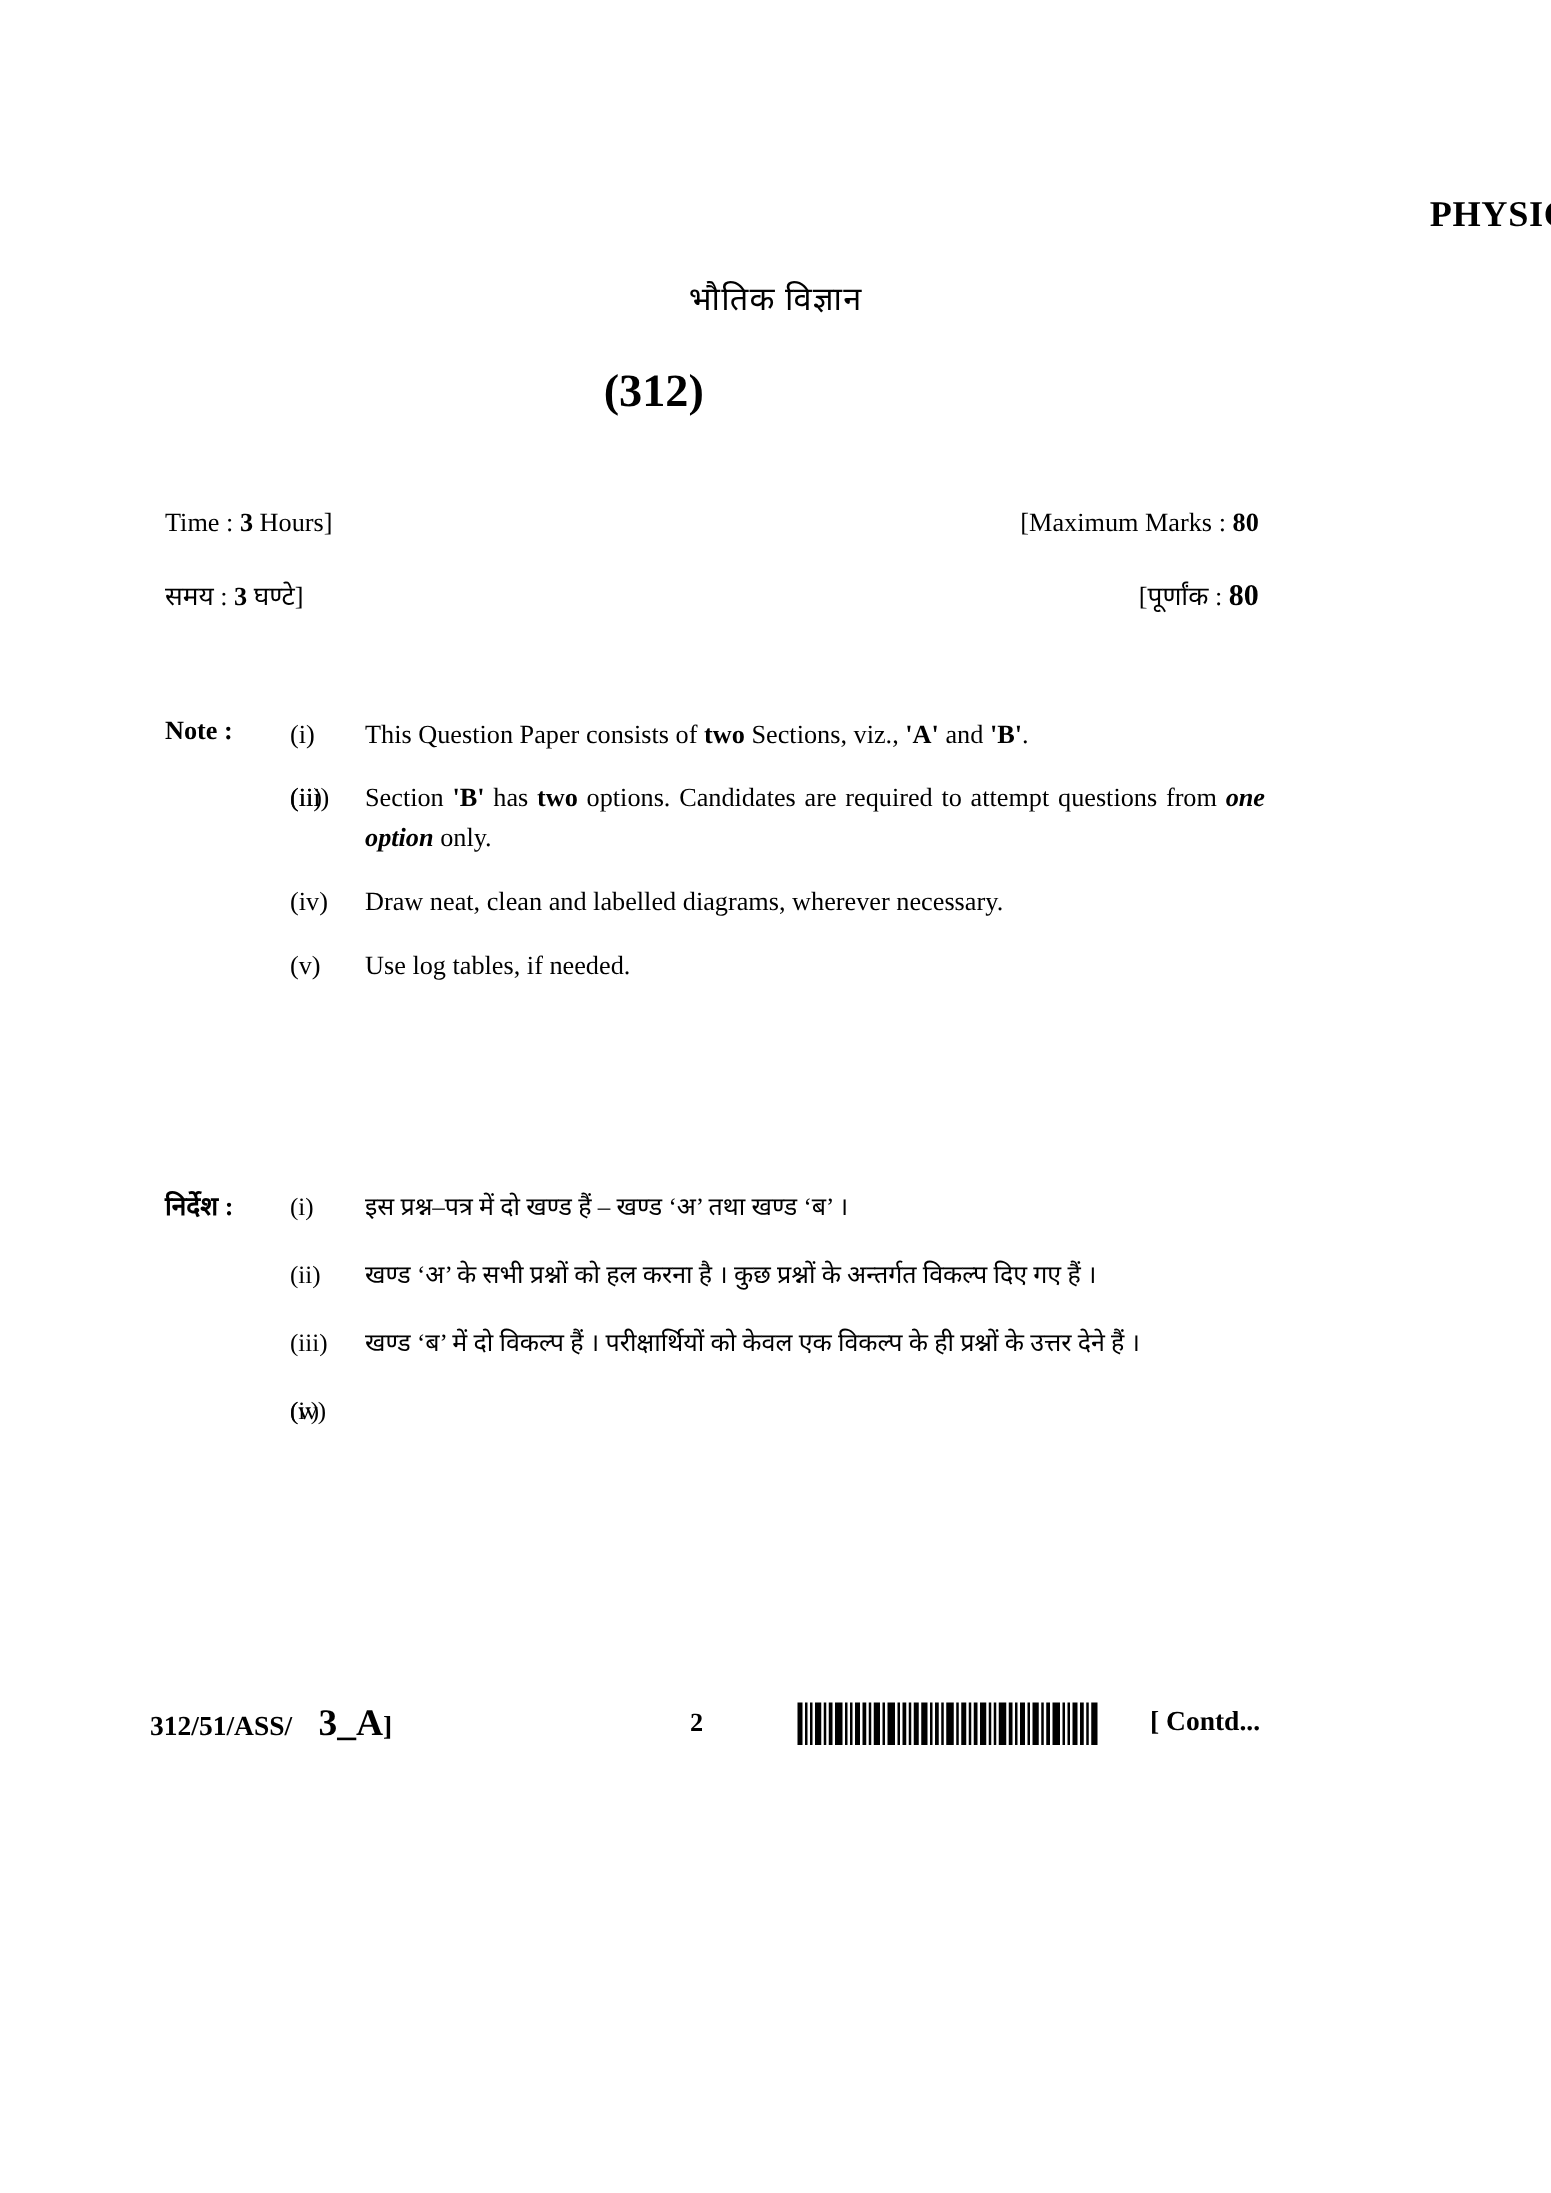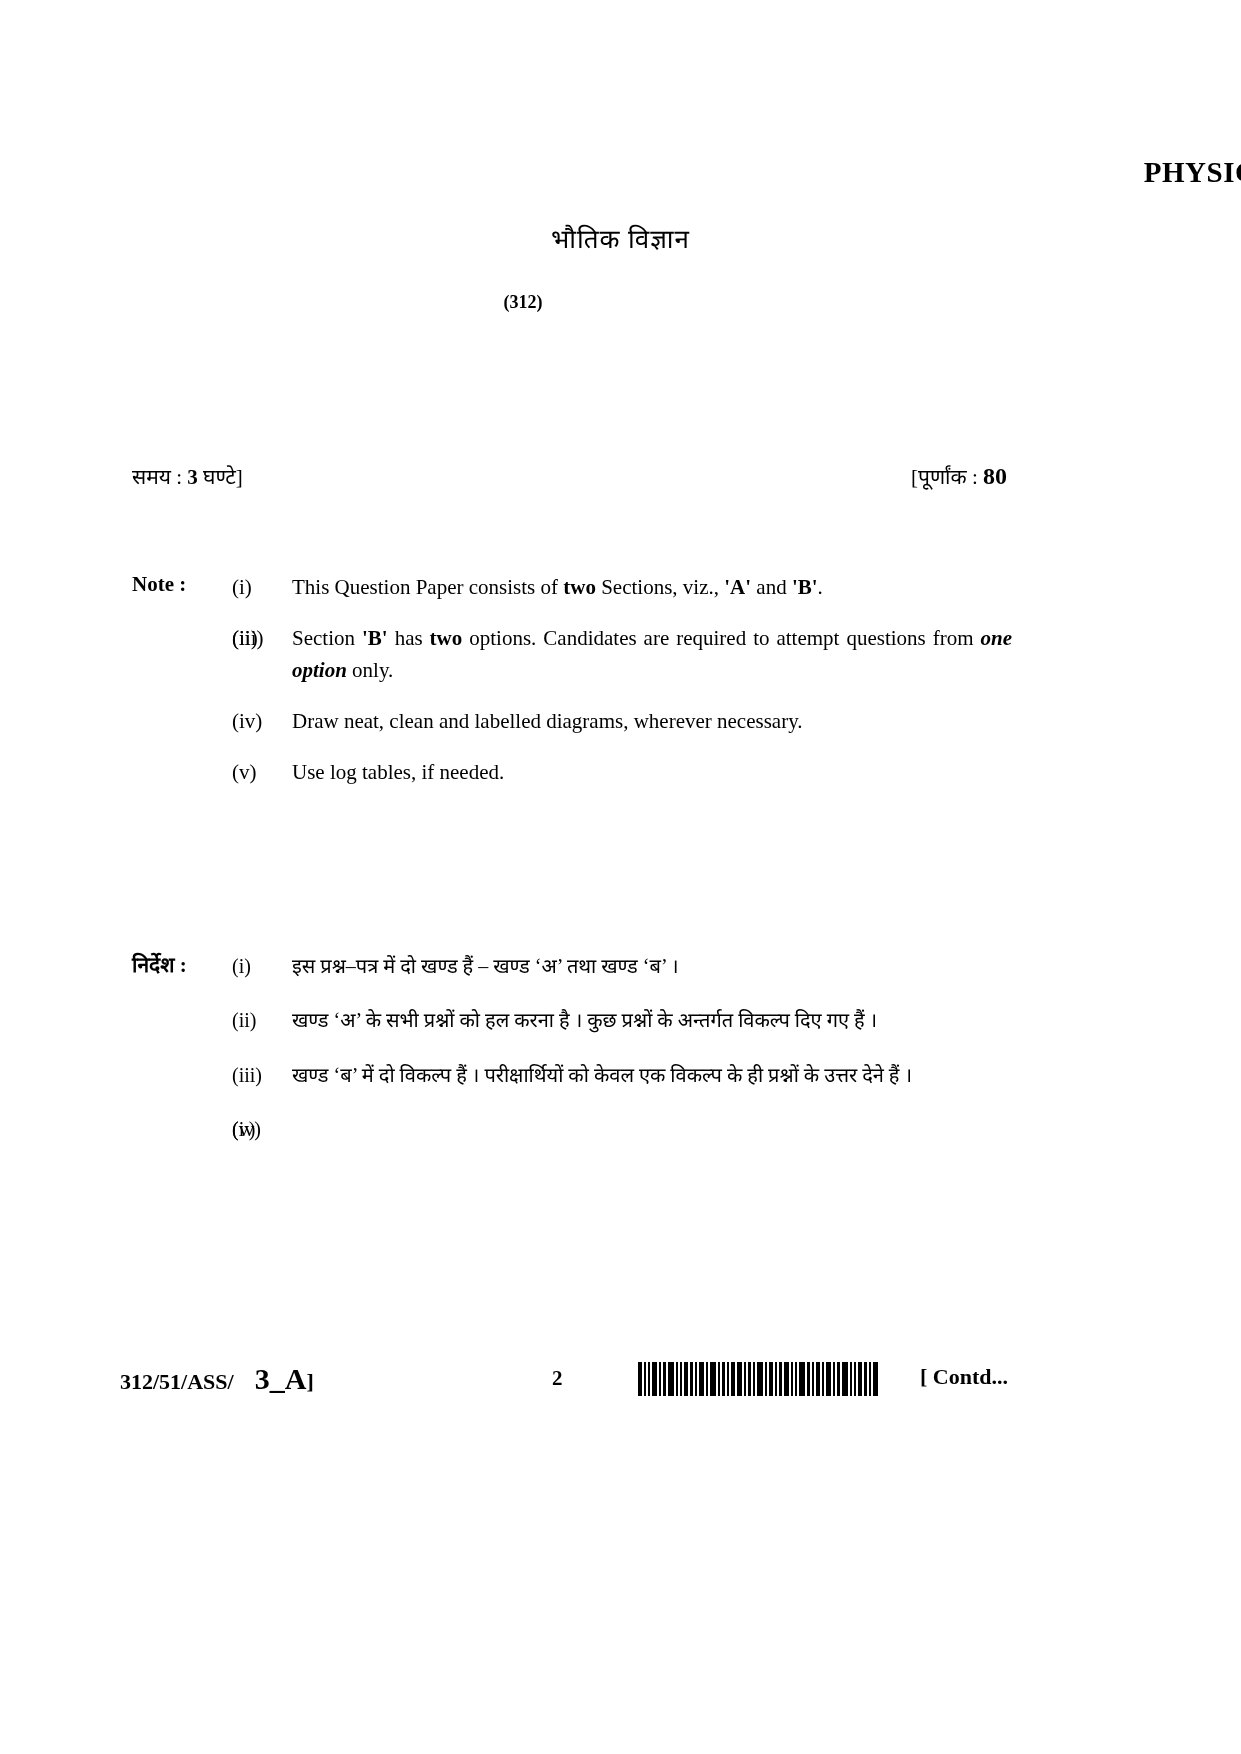--- a/index.html
+++ b/index.html
@@ -43,21 +43,21 @@
     font-size: 26px;
     font-family: "Liberation Serif", "DejaVu Serif", serif;
     letter-spacing: 1px;
   }
   .code {
     position: absolute;
     left: 0;
     top: 292px;
     width: 1046px;
     text-align: center;
-    font-size: 18px;
+    font-size: 37px;
     font-weight: bold;
   }
   
   .meta-row {
     position: absolute;
     left: 132px;
     width: 875px;
     font-size: 21px;
   }
   .meta-row .left { float: left; }
@@ -158,20 +158,25 @@
 </style>
 </head>
 <body>
 
 <div class="page">
 
   <div class="title-en">PHYSICS</div>
   <div class="title-hi">भौतिक विज्ञान</div>
   <div class="code">(312)</div>
 
+  <div class="meta-row meta-en">
+    <span class="left"><span>Time : </span><span class="b">3</span><span> Hours]</span></span>
+    <span class="right"><span>[Maximum  Marks : </span><span class="b">80</span></span>
+    <div style="clear:both"></div>
+  </div>
 
   <div class="meta-row meta-hi">
     <span class="left"><span>समय : </span><span class="b">3</span><span> घण्टे]</span></span>
     <span class="right"><span>[पूर्णांक : </span><span class="bigmark">80</span></span>
     <div style="clear:both"></div>
   </div>
 
   <div class="note-block note-en">
     <div class="note-label">Note :</div>
     <ul class="note-list">

